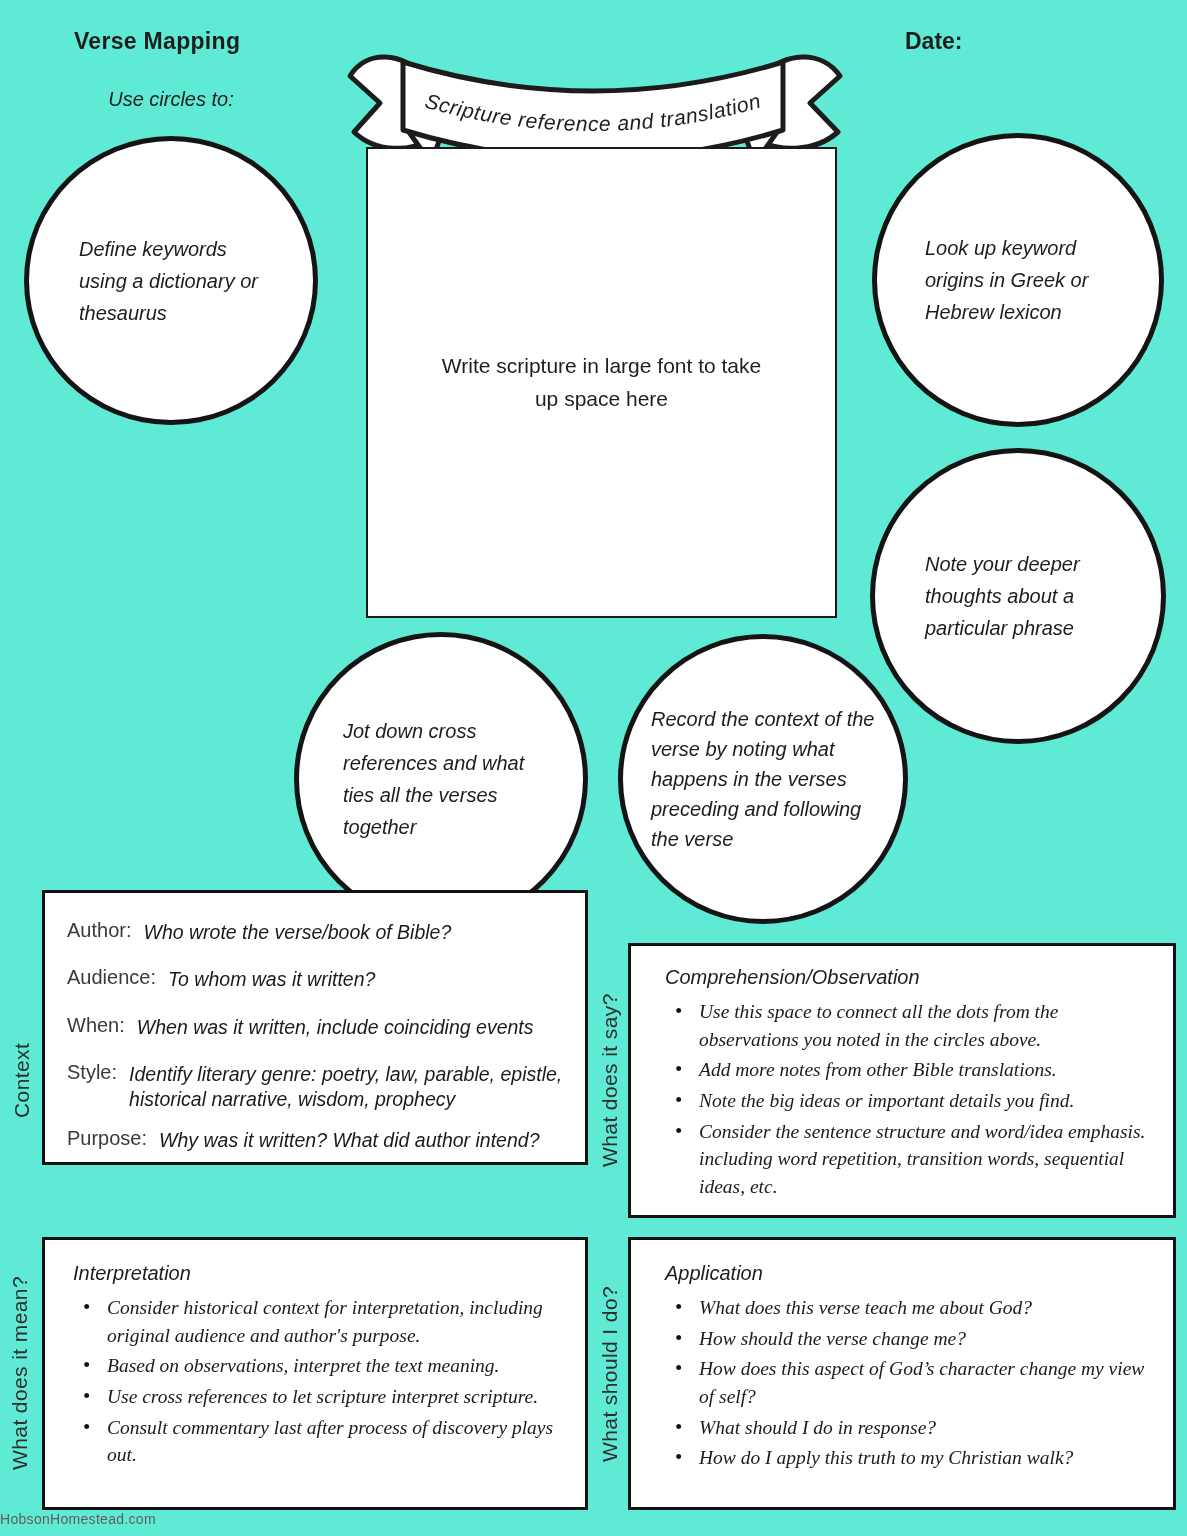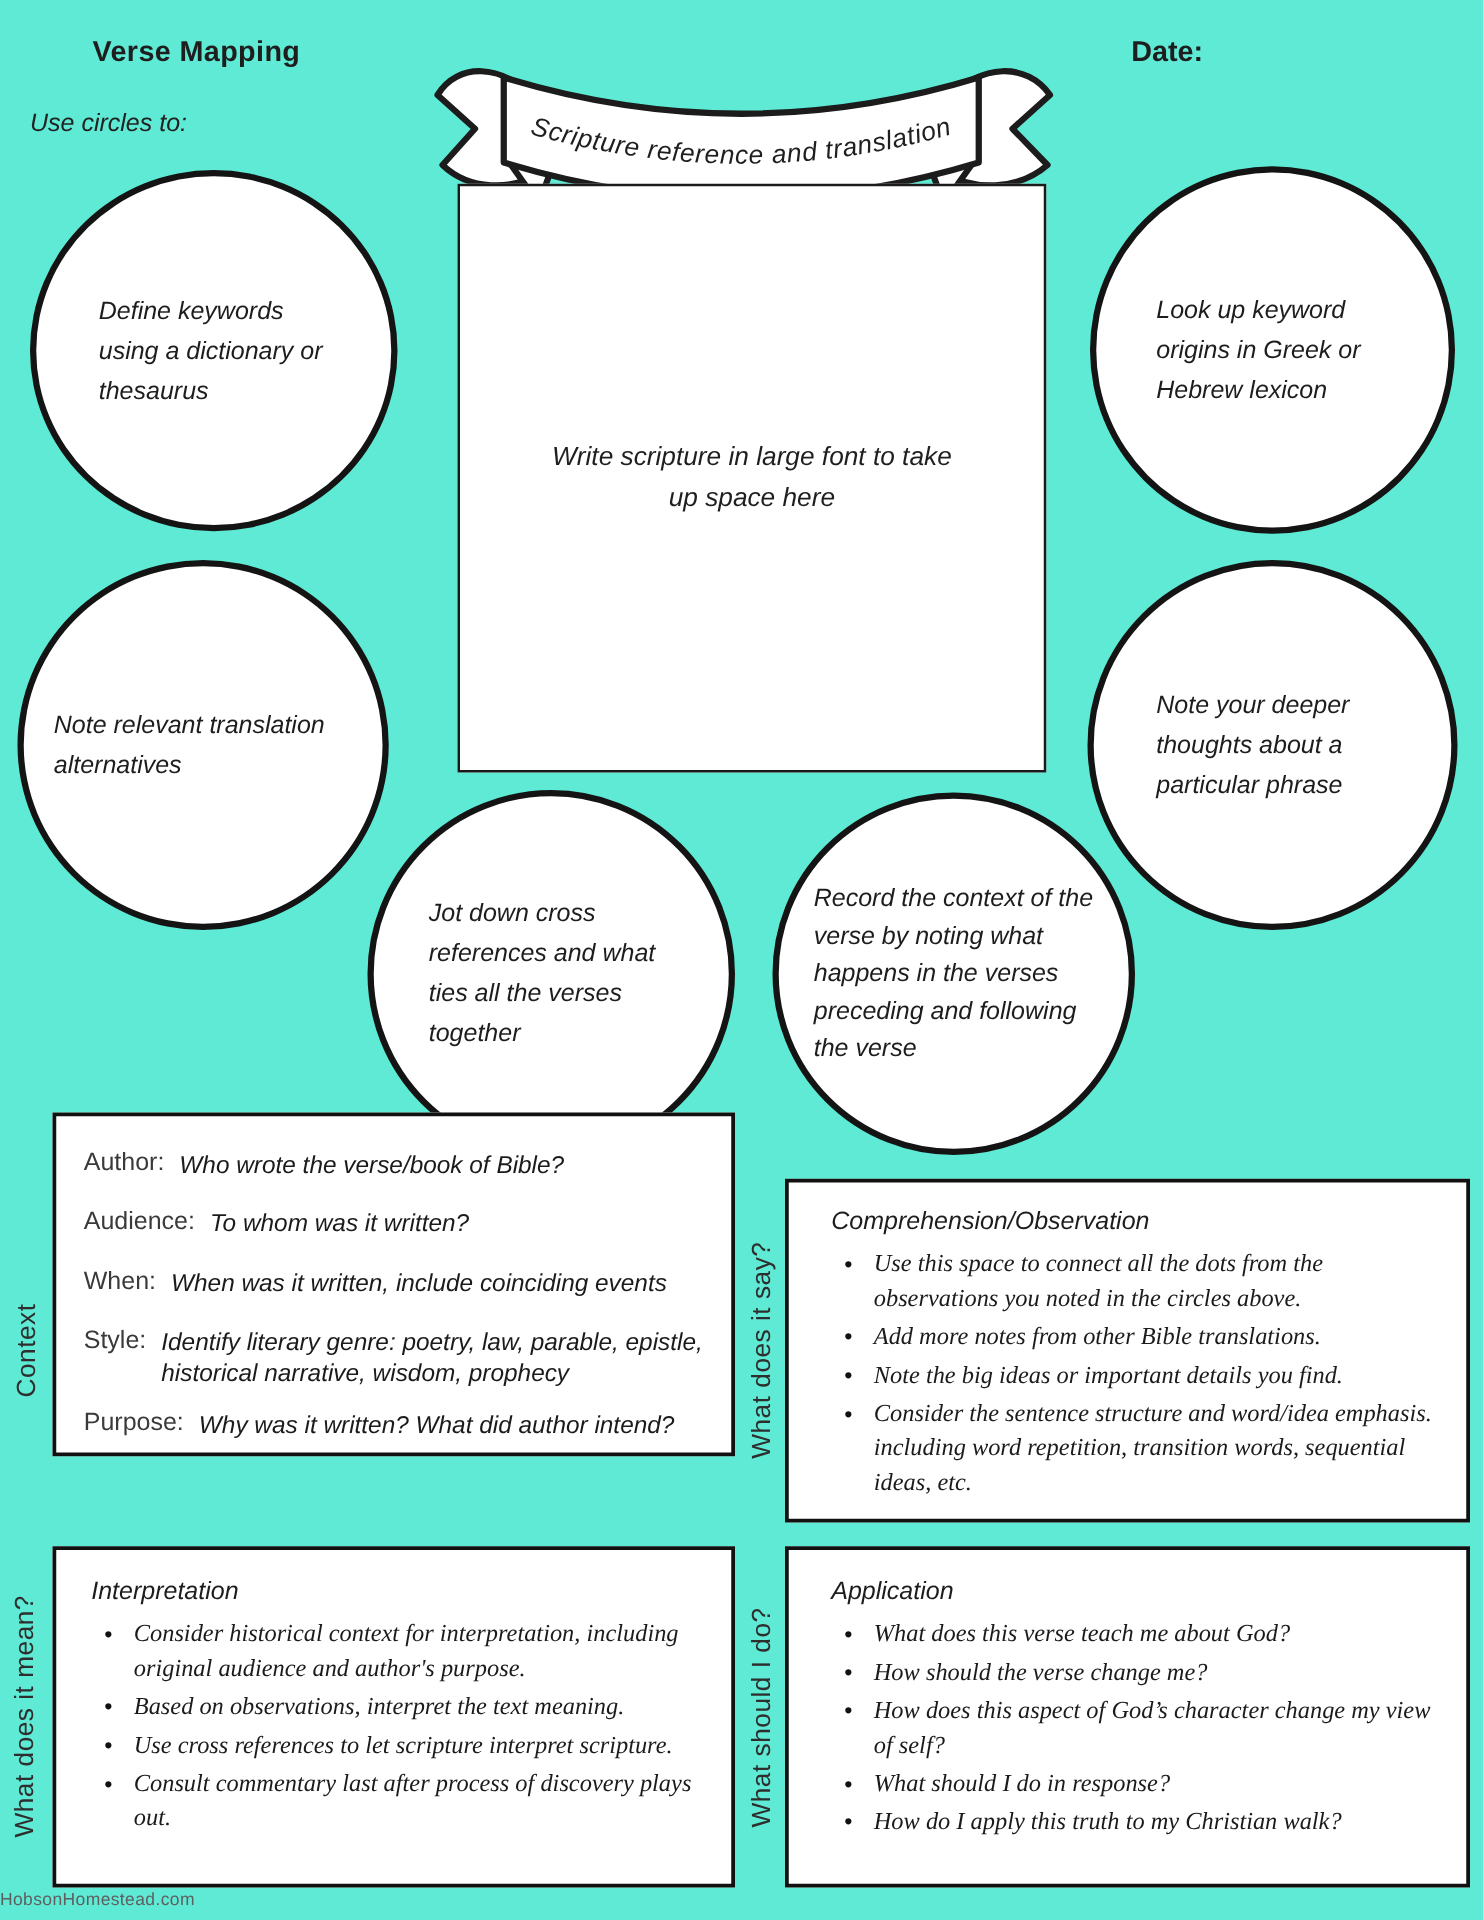--- a/index.html
+++ b/index.html
@@ -20,41 +20,41 @@
   .page-title {
     position: absolute; left: 74px; top: 28px;
     font-size: 23px; font-weight: 700; color: #1e1e1e; letter-spacing: 0.3px;
   }
   .date-label {
     position: absolute; left: 905px; top: 28px;
     font-size: 23px; font-weight: 700; color: #1e1e1e;
   }
   .circles-hint {
     position: absolute; left: 24px; top: 88px; width: 294px;
-    font-style: italic; font-size: 20px; color: #222;
+    text-align: center; font-style: italic; font-size: 20px; color: #222;
   }
 
   
   .banner {
     position: absolute; left: 328px; top: 46px;
     width: 540px; height: 145px;
   }
   .banner-text {
     font-size: 21px; font-style: italic; fill: #1f1f1f; letter-spacing: 0.6px;
   }
 
   
   .scripture-rect {
     position: absolute; left: 366px; top: 147px; width: 471px; height: 471px;
     border: 2px solid #1a1a1a; background: #fff;
     display: flex; align-items: center; justify-content: center;
   }
   .scripture-text {
     width: 336px; text-align: center;
-    font-style: italic; font-size: 21px; line-height: 1.55; color: #1f1f1f;
+    font-size: 21px; line-height: 1.55; color: #1f1f1f;
   }
 
   
   .circle {
     position: absolute;
     border: 5px solid #141414; border-radius: 50%;
     background: #fff;
     display: flex; align-items: center; justify-content: center;
     text-align: left; font-style: italic; font-size: 20px;
     line-height: 1.6; color: #1d1d1d;
@@ -142,23 +142,20 @@
   <div class="scripture-rect">
     <div class="scripture-text">Write scripture in large font to take up space here</div>
   </div>
 
   <div class="circle c1">
     <span>Define keywords using a dictionary or thesaurus</span>
   </div>
   <div class="circle c2">
     <span>Look up keyword origins in Greek or Hebrew lexicon</span>
   </div>
-  <div class="circle c3">
-    <span>Note relevant translation alternatives</span>
-  </div>
   <div class="circle c4">
     <span>Note your deeper thoughts about a particular phrase</span>
   </div>
   <div class="circle c6">
     <span>Record the context of the verse by noting what happens in the verses preceding and following the verse</span>
   </div>
   <div class="circle c5">
     <span>Jot down cross references and what ties all the verses together</span>
   </div>
 

